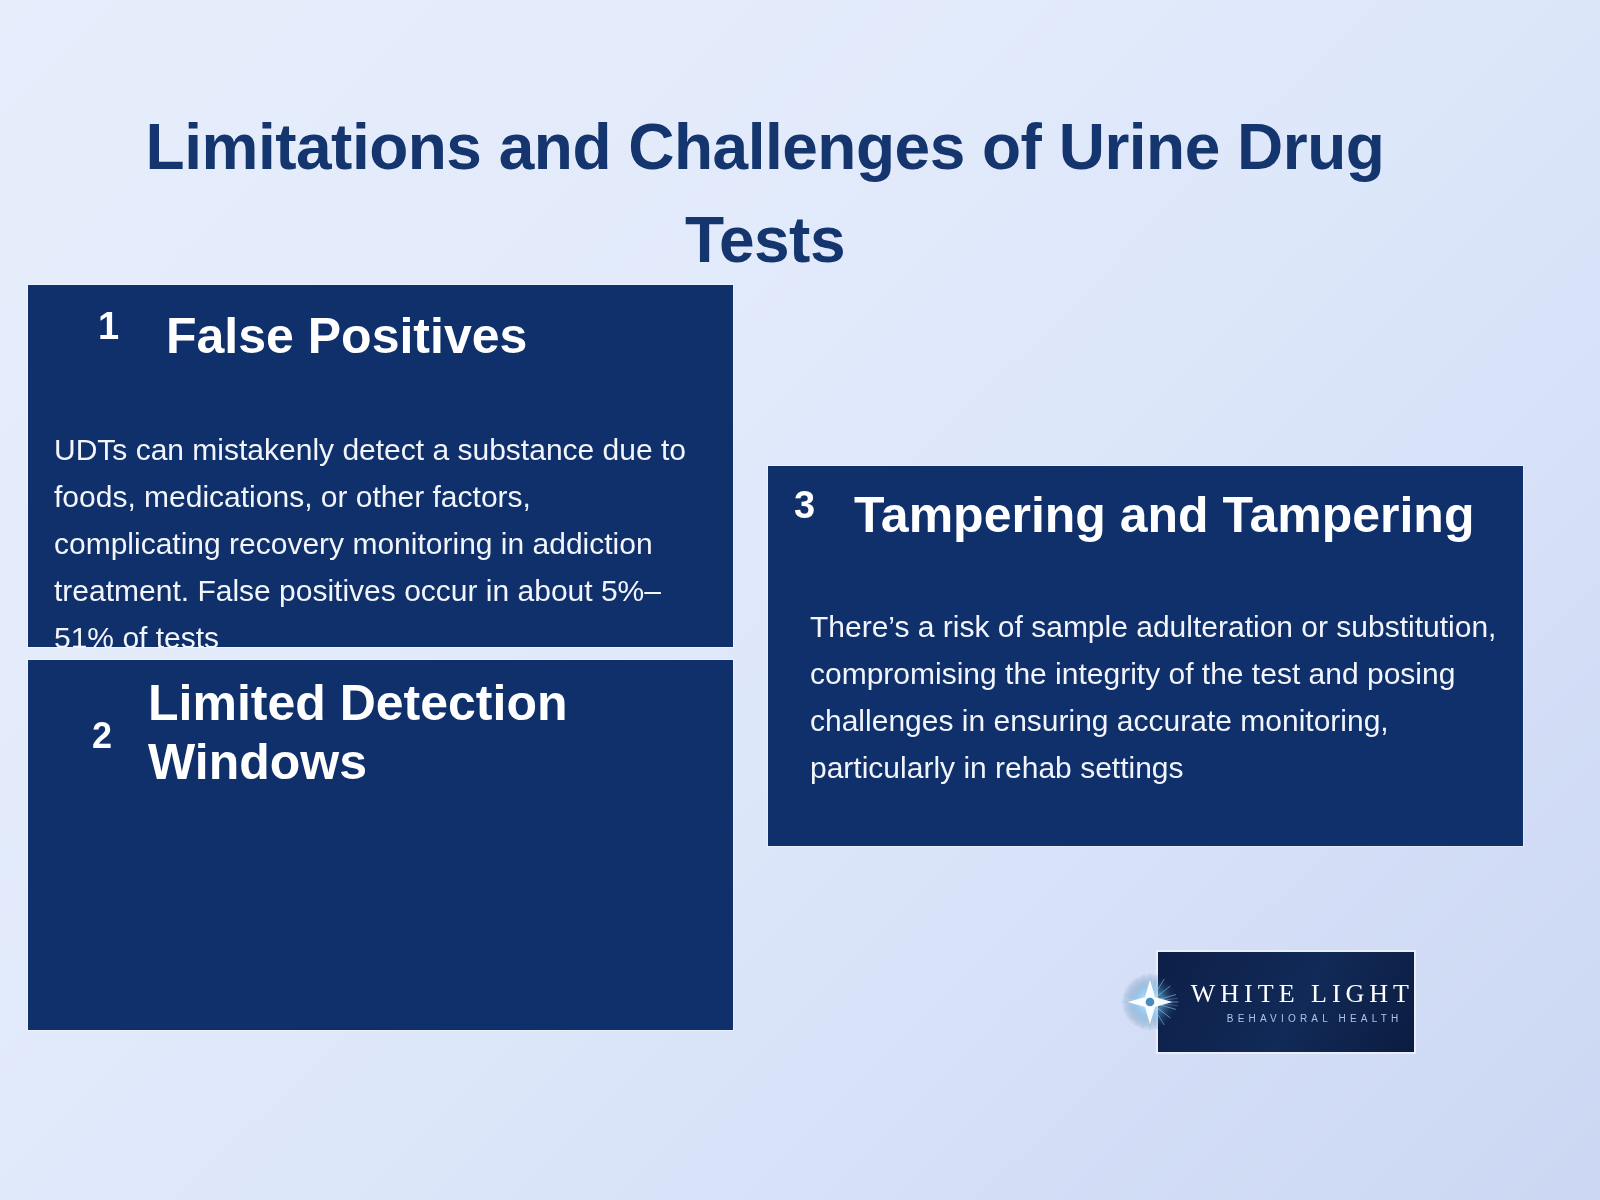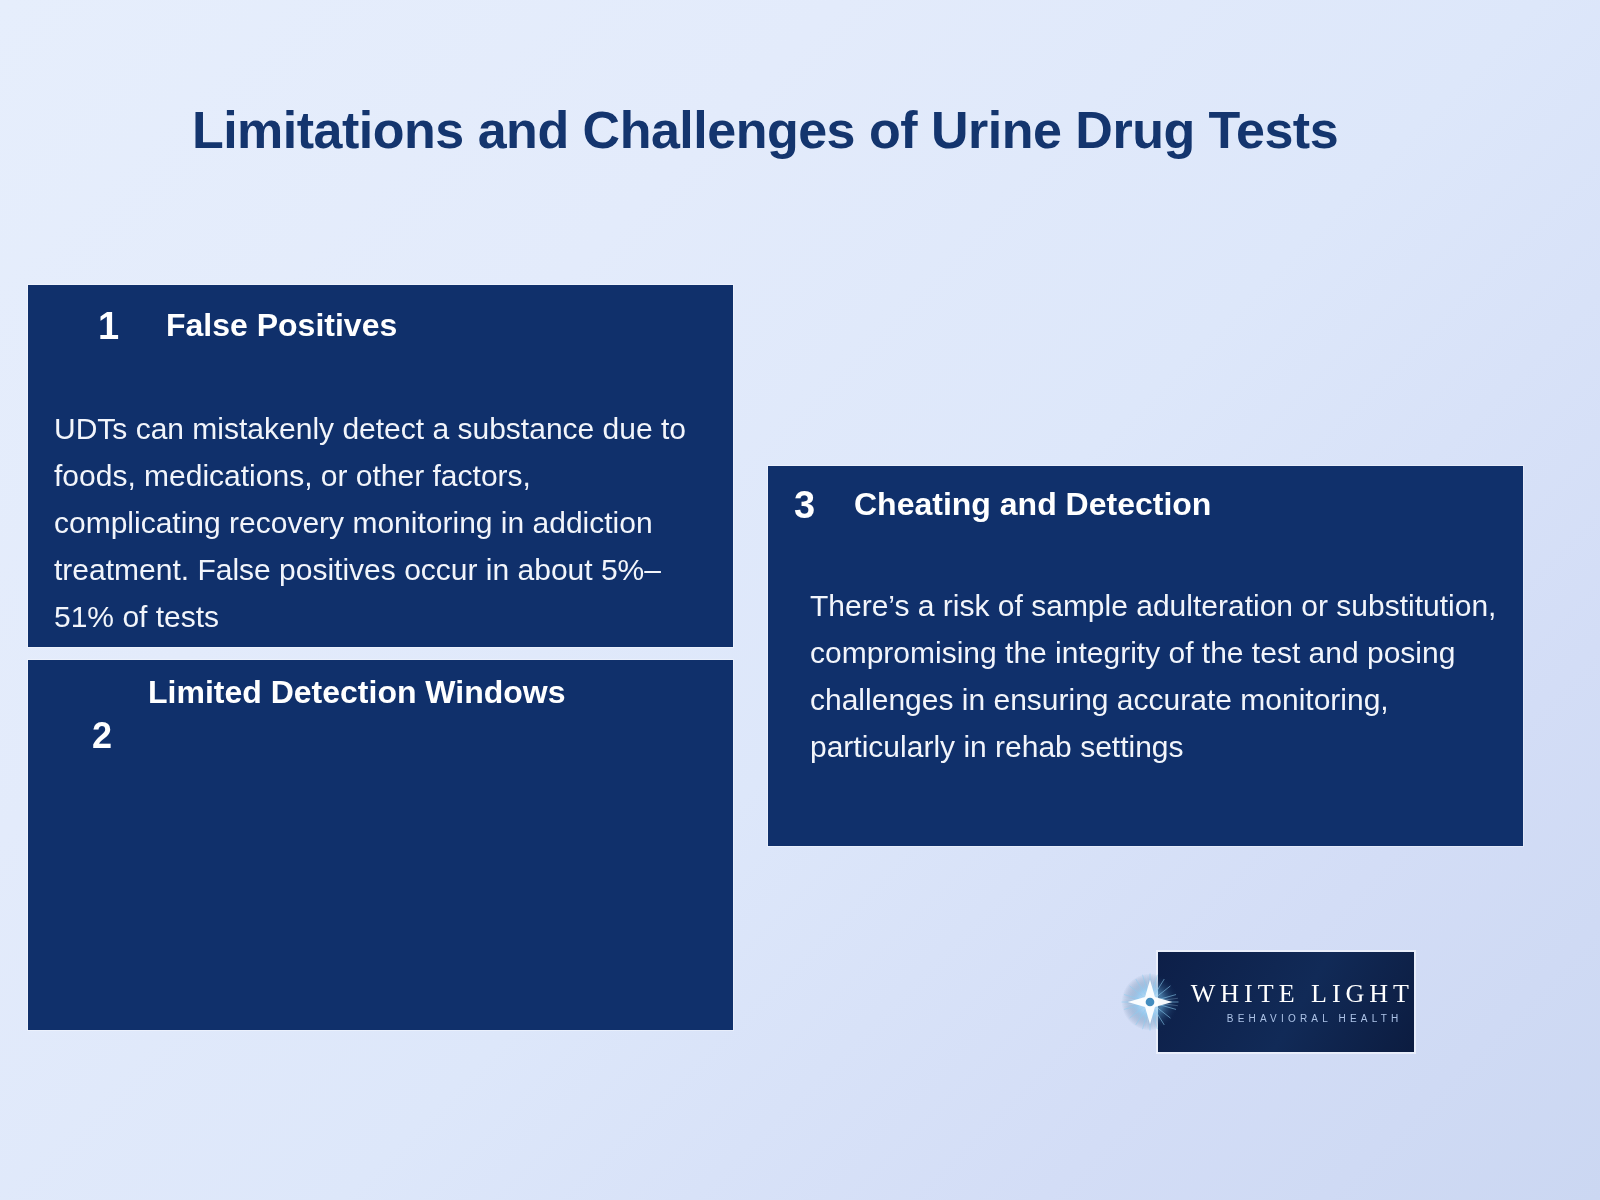--- a/index.html
+++ b/index.html
@@ -20,21 +20,21 @@
   }
 
   
   .page-title {
     position: absolute;
     left: 120px;
     top: 58px;
     width: 1290px;
     text-align: center;
     color: #14356e;
-    font-size: 52px;
+    font-size: 64px;
     font-weight: bold;
     line-height: 1.45;
     letter-spacing: -0.5px;
     font-family: "Liberation Sans", sans-serif;
   }
 
   
   .card {
     position: absolute;
     background: #10306b;
@@ -54,21 +54,21 @@
   .card-num {
     flex: 0 0 auto;
     font-size: 38px;
     font-weight: bold;
     color: #ffffff;
     line-height: 1;
     font-family: "Liberation Sans", sans-serif;
   }
   .card-title {
     flex: 1 1 auto;
-    font-size: 32px;
+    font-size: 50px;
     font-weight: bold;
     color: #ffffff;
     line-height: 1.18;
     font-family: "Liberation Sans", sans-serif;
   }
   .card-body {
     color: #f2f5fb;
     font-size: 30px;
     line-height: 1.57;
     font-family: "Liberation Sans", sans-serif;
@@ -160,21 +160,21 @@
         <span class="card-num">2</span>
         <span class="card-title">Limited Detection Windows</span>
       </div>
     </div>
   </div>
 
   <div class="card" id="card-3">
     <div class="card-inner">
       <div class="card-head">
         <span class="card-num">3</span>
-        <span class="card-title">Cheating and Detection</span>
+        <span class="card-title">Tampering and Tampering</span>
       </div>
       <p class="card-body">There’s a risk of sample adulteration or substitution, compromising the integrity of the test and posing challenges in ensuring accurate monitoring, particularly in rehab settings</p>
     </div>
   </div>
 
   <div id="logo-box">
     <div id="logo-mark">
       <svg viewBox="0 0 100 100" width="62" height="62" aria-hidden="true">
         <defs>
           <radialGradient id="glow" cx="50%" cy="50%" r="50%">

